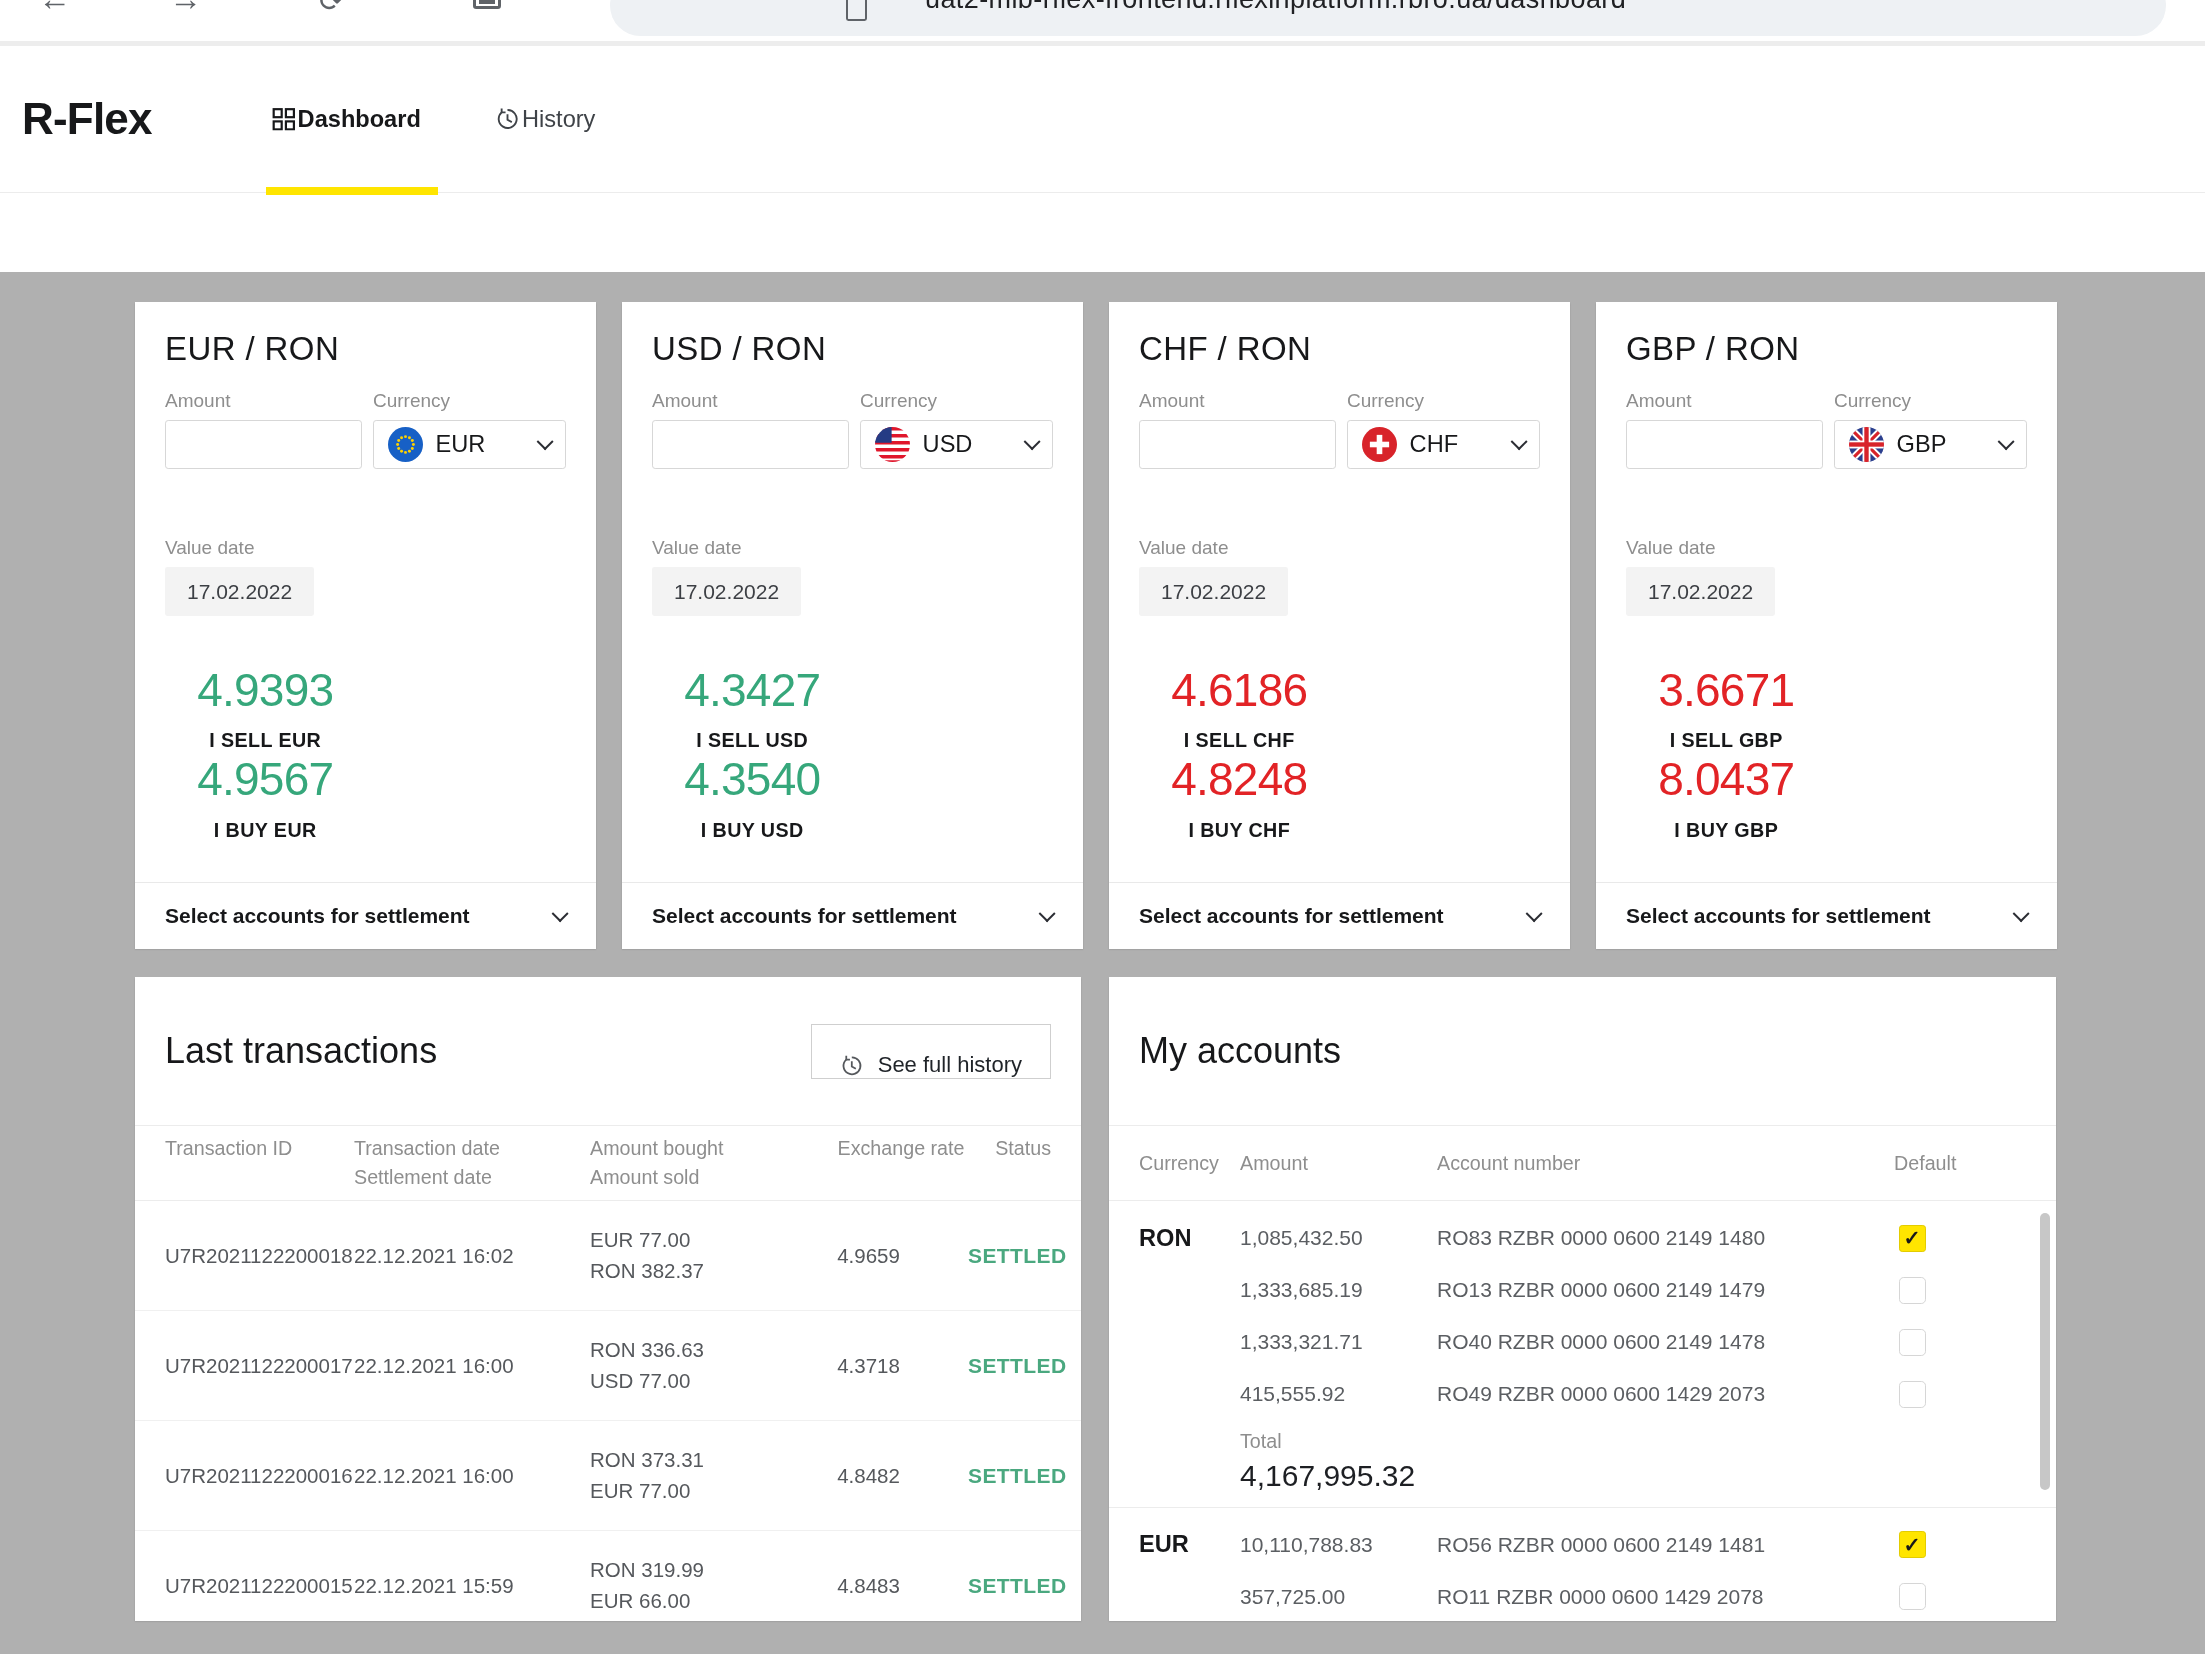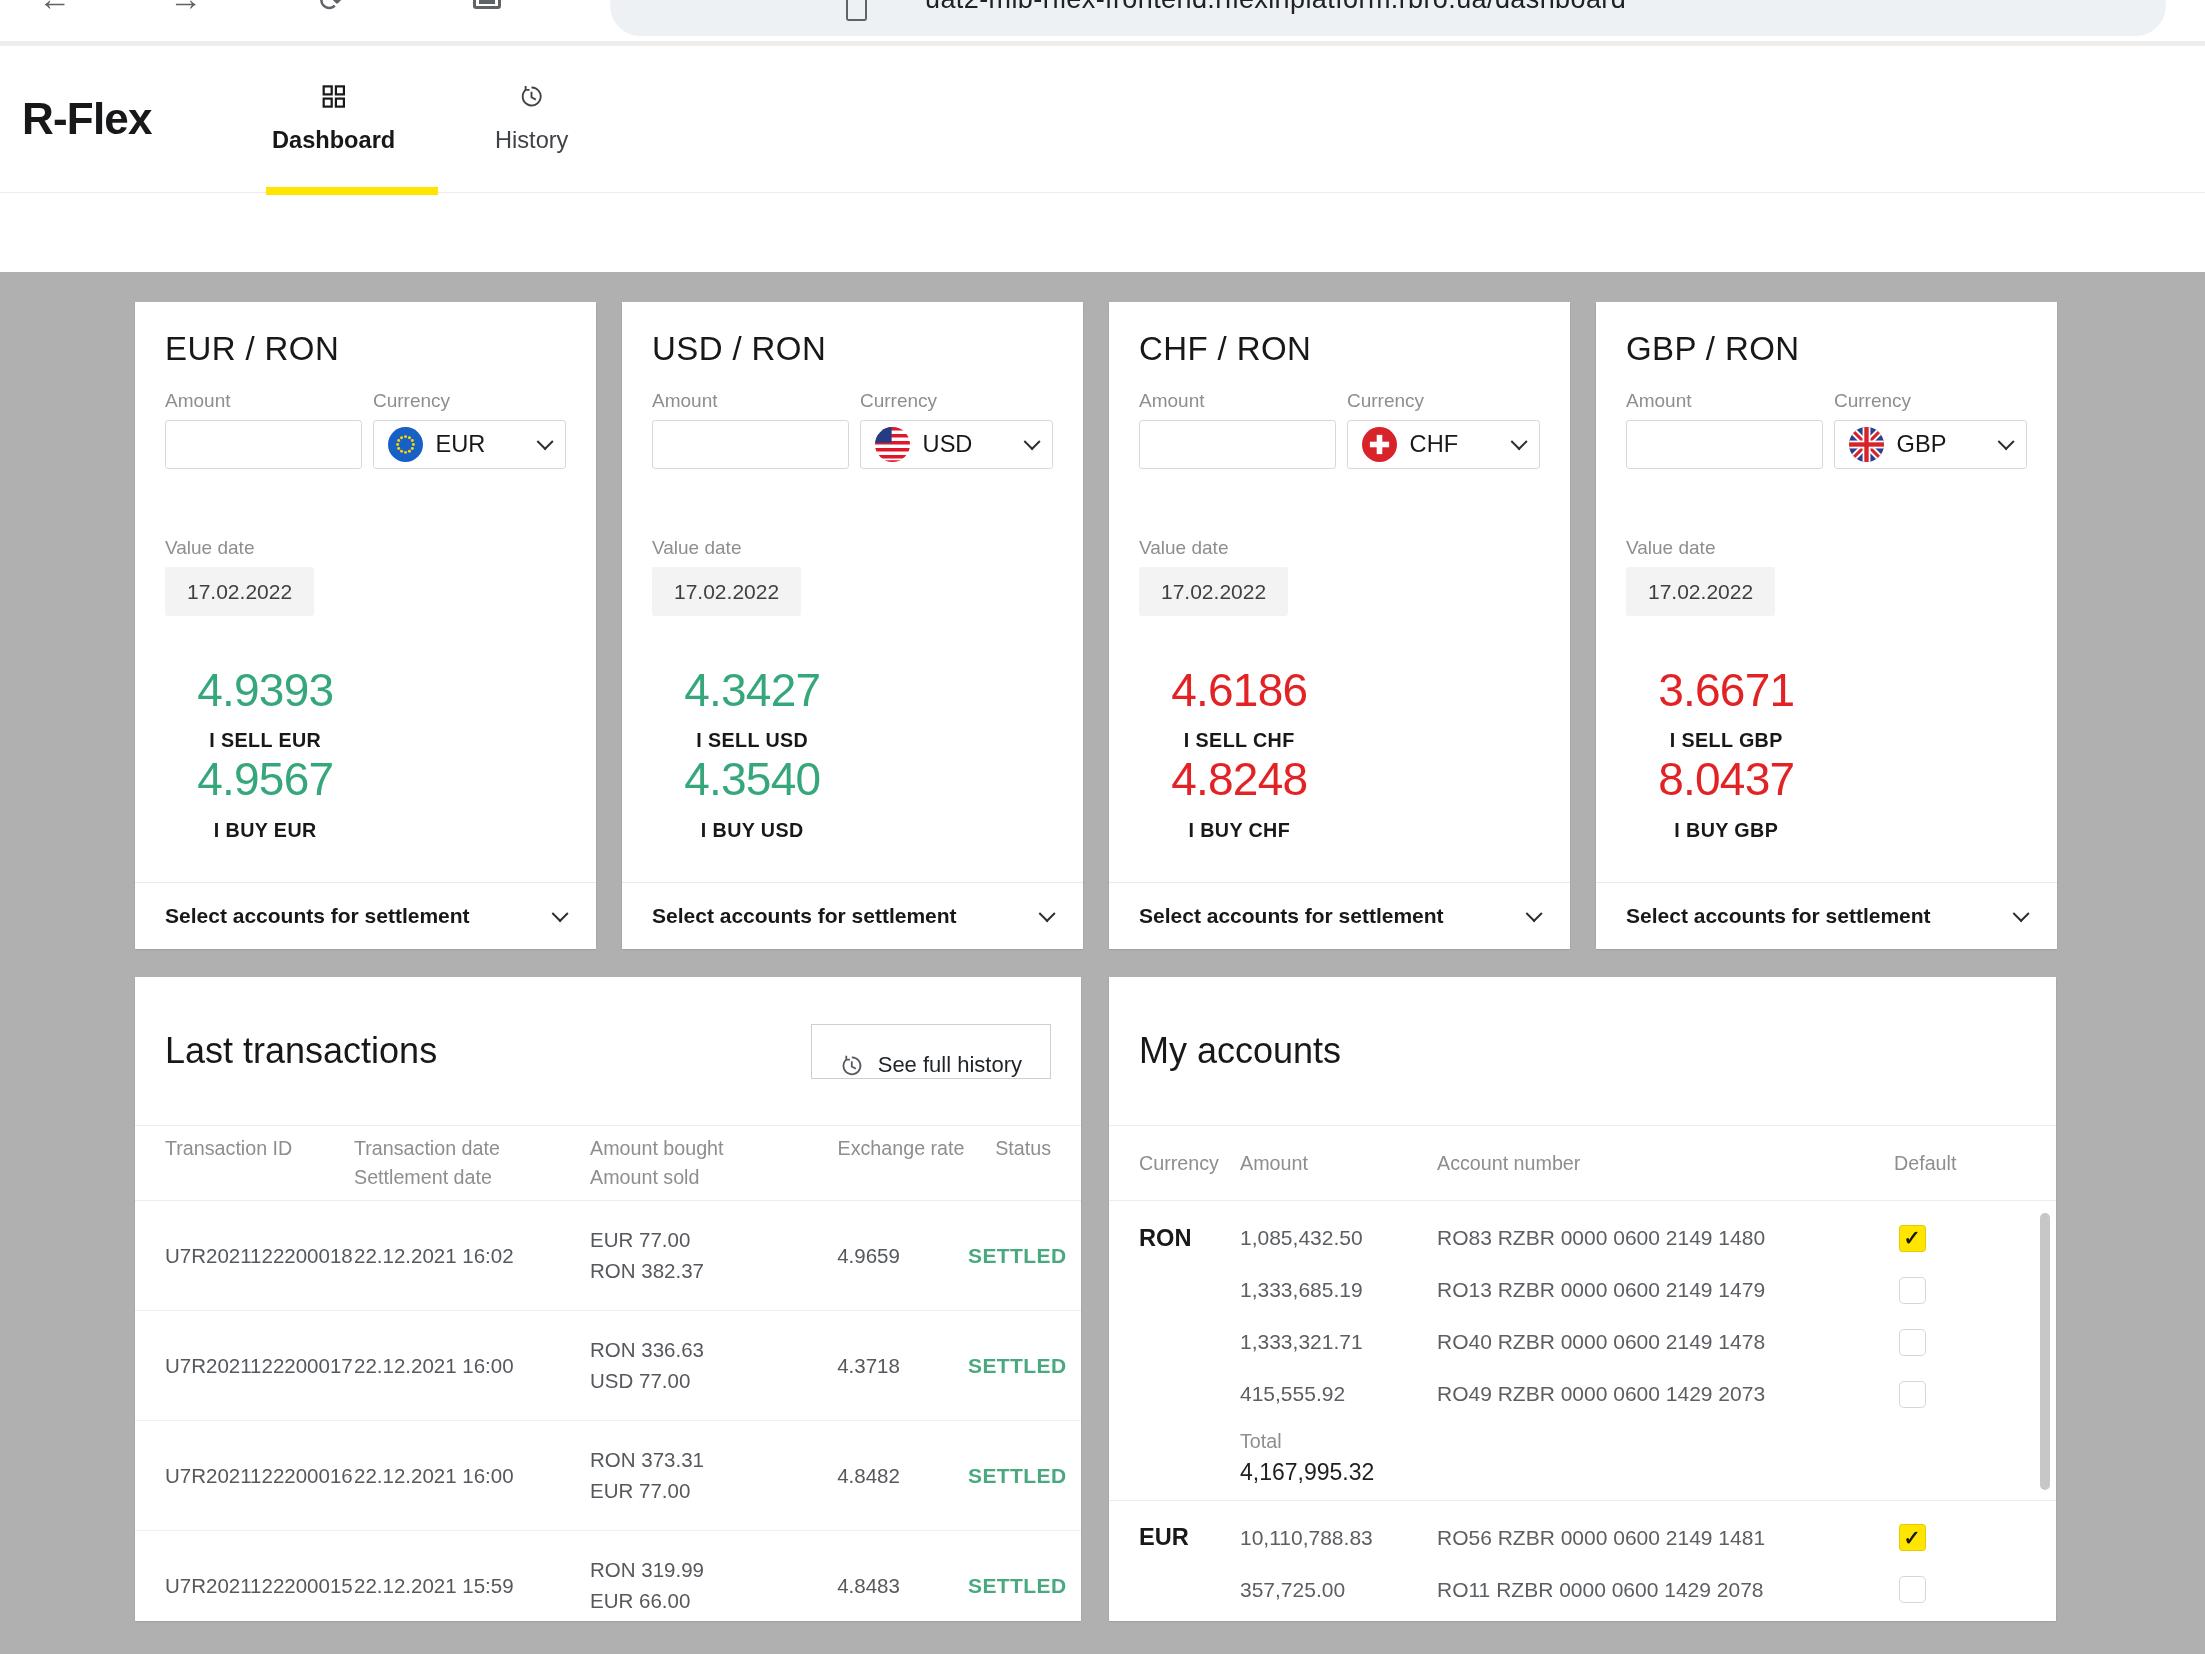--- a/index.html
+++ b/index.html
@@ -11,21 +11,21 @@
   .browser-bar{position:relative;height:41px;background:#fff;border-bottom:5.5px solid #ededed;overflow:hidden;}
   .bicon{position:absolute;top:-20.5px;font-size:33px;color:#5f6368;}
   .save-icon{position:absolute;left:473px;top:-15.8px;width:28px;height:25px;border:3.2px solid #5f6368;border-radius:3.2px;box-sizing:border-box;}
   .save-icon::after{content:"";position:absolute;left:3.2px;right:3.2px;bottom:2.4px;height:5.5px;background:#5f6368;}
   .url-pill{position:absolute;left:610px;top:-25px;width:1556px;height:61px;border-radius:31px;background:#eef1f4;}
   .site-icon{position:absolute;left:236px;top:19px;width:20.5px;height:27px;border:2.4px solid #5f6368;border-radius:2.4px;box-sizing:border-box;}
   .url-text{position:absolute;left:315px;top:0px;height:49px;line-height:49px;font-size:27px;color:#202124;letter-spacing:0.4px;white-space:nowrap;}
   
   .app-header{position:relative;height:146px;background:#fff;border-bottom:0.8px solid #ececec;}
   .logo{position:absolute;left:22px;top:50%;transform:translateY(-50%);font-size:44px;font-weight:700;letter-spacing:-0.8px;color:#17181a;}
-  .tab{position:absolute;top:50%;transform:translateY(-50%);display:flex;align-items:center;gap:18px;font-size:23.6px;cursor:pointer;flex-direction:column;}
+  .tab{position:absolute;top:50%;transform:translateY(-50%);display:flex;align-items:center;gap:2px;font-size:23.6px;cursor:pointer;}
   .tab-dashboard{left:272px;font-weight:700;color:#17181a;}
   .tab-history{left:495px;color:#3f4348;}
   .tab svg{display:block;}
   .active-underline{position:absolute;left:266px;bottom:-3.2px;width:172px;height:8.7px;background:#ffe500;}
   
   .content{position:absolute;top:272px;left:0;width:2205px;height:1383px;background:#b0b0b0;}
   
   .fx-cards{position:absolute;left:135px;top:30px;display:flex;gap:26px;}
   .card{position:relative;width:461px;height:647px;background:#fff;box-sizing:border-box;padding:28px 30px 16px;box-shadow:0 0.8px 1.6px rgba(0,0,0,.18);}
   .card h2{margin:0 0 22px;font-size:33px;font-weight:500;color:#17181a;letter-spacing:0.4px;}
@@ -60,21 +60,21 @@
   .tx-row{display:grid;grid-template-columns:189px 236px 244px 134px 1fr;align-items:center;padding:0 30px;height:109px;border-bottom:0.8px solid #f0f0f0;font-size:20.5px;color:#55585c;}
   .tx-row .two-line{line-height:1.5;}
   .tx-row .col-rate{text-align:left;padding-left:3.2px;}
   .tx-status{font-size:21px;font-weight:700;color:#4aa87f;letter-spacing:0.4px;text-align:right;}
   
   .acct-group{padding-top:11px;}
   .acct-row{display:grid;grid-template-columns:101px 197px 457px 1fr;align-items:center;padding:0 30px;height:52px;font-size:21px;color:#5b5e62;}
   .acct-cur{font-size:23.6px;font-weight:600;color:#17181a;}
   .acct-total{padding:9.5px 30px 0 131px;}
   .acct-total .t-lbl{font-size:19.7px;color:#8e8e8e;margin-bottom:6.3px;}
-  .acct-total .t-val{font-size:23px;color:#1d1f23;font-weight:500;}
+  .acct-total .t-val{font-size:30px;color:#1d1f23;font-weight:500;}
   .group-divider{height:0.8px;background:#ececec;margin-top:14px;}
   .checkbox{width:27px;height:27px;border:1.6px solid #d6d6d6;border-radius:4.7px;background:#fff;box-sizing:border-box;position:relative;justify-self:start;margin-left:4.7px;cursor:pointer;}
   .checkbox.checked{background:#ffe500;border-color:#e3cc00;border-radius:3.2px;}
   .checkbox.checked::after{content:"\2713";position:absolute;inset:0;display:flex;align-items:center;justify-content:center;font-size:20.5px;font-weight:700;color:#17181a;}
   .acct-scrollbar{position:absolute;right:6.3px;top:236px;width:10.2px;height:277px;border-radius:5.5px;background:#c7c7c7;}
 </style>
 </head>
 <body>
 
 <div class="browser-bar">

